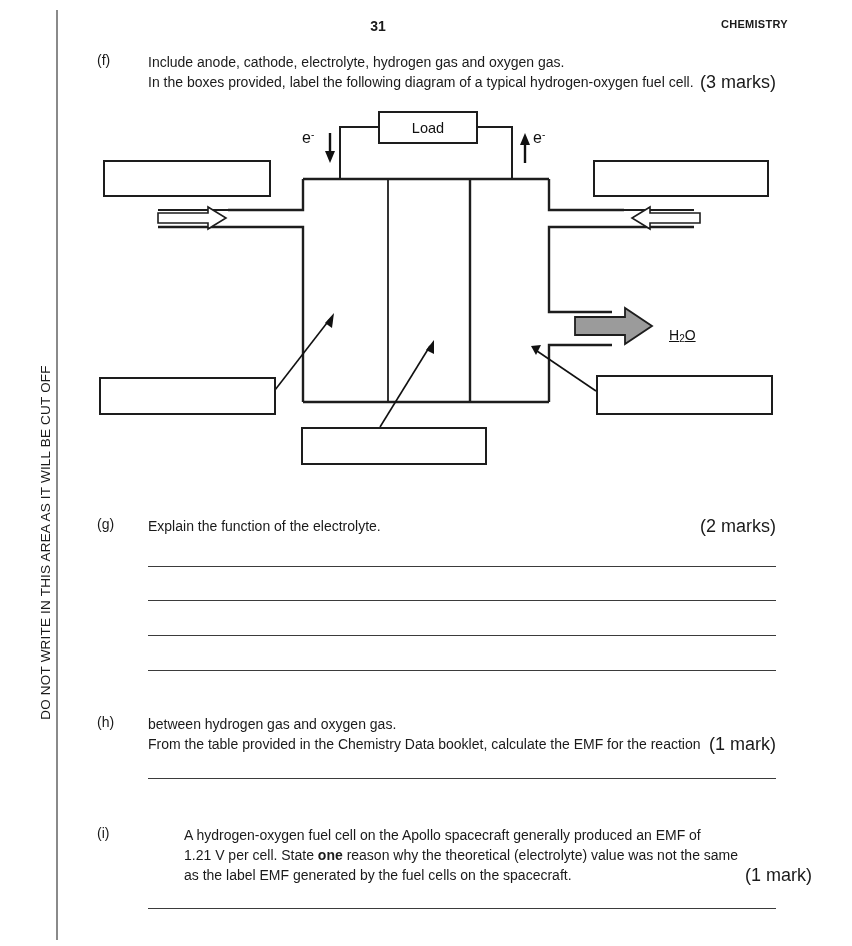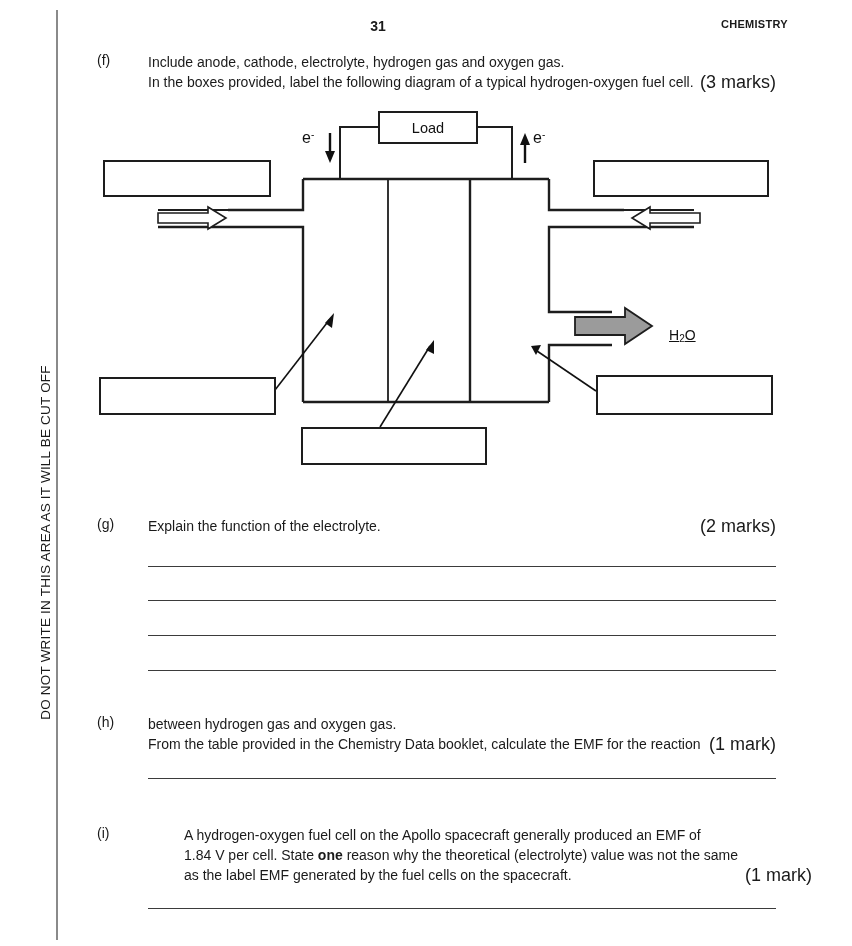--- a/index.html
+++ b/index.html
@@ -233,19 +233,19 @@
   <div class="q-text" style="left:148px; top:714px; width:628px;">
     <span class="line">between hydrogen gas and oxygen gas.</span>
     <span class="line">From the table provided in the Chemistry Data booklet, calculate the EMF for the reaction</span>
     <span class="marks" style="top:20px;">(1 mark)</span>
   </div>
   <div class="answer-line" style="left:148px; top:778px; width:628px;"></div>
 
   <div class="q-label" style="left:97px; top:825px;">(i)</div>
   <div class="q-text" style="left:148px; top:825px; width:628px;margin-left:36px;">
     <span class="line">A hydrogen-oxygen fuel cell on the Apollo spacecraft generally produced an EMF of</span>
-    <span class="line"><span>1.84 V per cell. State </span><b>one</b><span> reason why the theoretical (electrolyte) value was not the same</span></span>
+    <span class="line"><span>1.21 V per cell. State </span><b>one</b><span> reason why the theoretical (electrolyte) value was not the same</span></span>
     <span class="line">as the label EMF generated by the fuel cells on the spacecraft.</span>
     <span class="marks" style="top:40px;">(1 mark)</span>
   </div>
   <div class="answer-line" style="left:148px; top:908px; width:628px;"></div>
 
 </div>
 
 </body></html>

